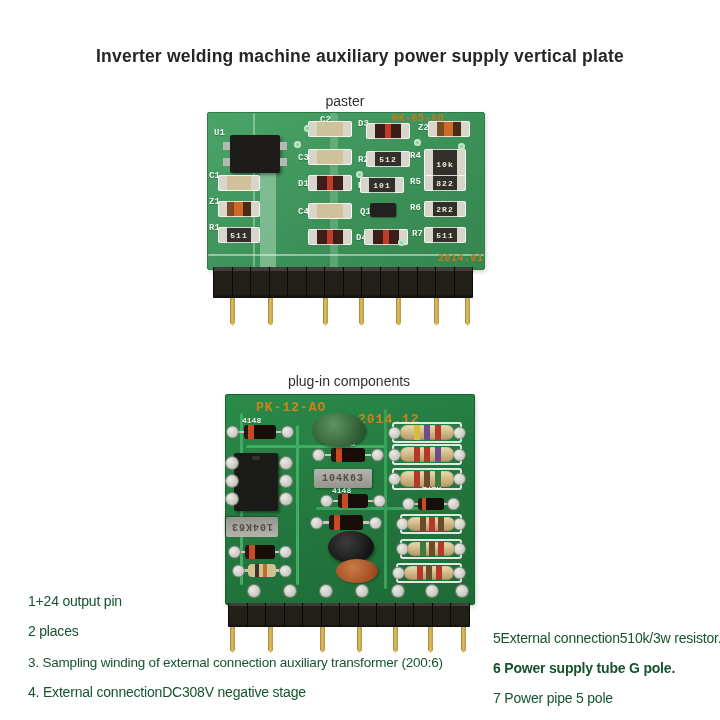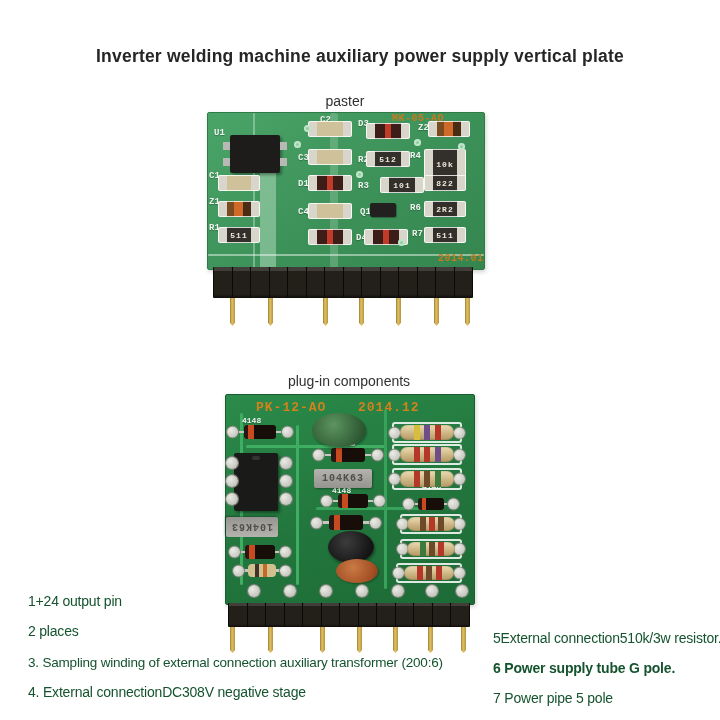--- a/index.html
+++ b/index.html
@@ -114,21 +114,21 @@
     <div class="c c-cap" style="left: 100px; top: 36px; width: 44px; height: 16px;"></div>
     <div class="c c-cap" style="left: 100px; top: 90px; width: 44px; height: 16px;"></div>
     <div class="c c-dio" style="left: 100px; top: 62px; width: 44px; height: 16px;"></div>
     <div class="c c-dio" style="left: 100px; top: 116px; width: 44px; height: 16px;"></div>
     <div class="c c-dio" style="left: 158px; top: 10px; width: 44px; height: 16px;"></div>
     <div class="c c-dio" style="left: 156px; top: 116px; width: 44px; height: 16px;"></div>
     <div class="c c-dio o" style="left: 10px; top: 88px; width: 42px; height: 16px;"></div>
     <div class="c c-dio o" style="left: 220px; top: 8px; width: 42px; height: 16px;"></div>
     <div class="c c-res" style="left: 10px; top: 114px; width: 42px; height: 16px;">511</div>
     <div class="c c-res" style="left: 158px; top: 38px; width: 44px; height: 16px;">512</div>
-    <div class="c c-res" style="left: 172px; top: 64px; width: 44px; height: 16px;">101</div>
+    <div class="c c-res" style="left: 152px; top: 64px; width: 44px; height: 16px;">101</div>
     <div class="c c-res" style="left: 216px; top: 36px; width: 42px; height: 31px;">10k</div>
     <div class="c c-res" style="left: 216px; top: 62px; width: 42px; height: 16px;">822</div>
     <div class="c c-res" style="left: 216px; top: 88px; width: 42px; height: 16px;">2R2</div>
     <div class="c c-res" style="left: 216px; top: 114px; width: 42px; height: 16px;">511</div>
     <div class="c c-sot" style="left: 162px; top: 90px; width: 26px; height: 14px;"></div>
     <div class="c c-via" style="left: 86px; top: 28px;"></div>
     <div class="c c-via" style="left: 148px; top: 58px;"></div>
     <div class="c c-via" style="left: 206px; top: 26px;"></div>
     <div class="c c-via" style="left: 190px; top: 126px;"></div>
     <div class="c c-via" style="left: 250px; top: 30px;"></div>
@@ -159,21 +159,21 @@
   </div>
 
 <div class="abs caption cap2">plug-in components</div>
 <div class="board" id="board2">
   <div class="trace t2a"></div>
   <div class="trace t2b"></div>
   <div class="trace t2c"></div>
   <div class="trace t2d"></div>
   <div class="trace t2e"></div>
 <div class="c c-otxt2" style="left: 30px; top: 5px;">PK-12-AO</div>
-    <div class="c c-otxt2" style="left: 132px; top: 5px;">2014.12</div>
+    <div class="c c-otxt2" style="left: 132px; top: 17px;">2014.12</div>
     <div class="c c-wtxt" style="left: 16px; top: 21px;">4148</div>
     <div class="c c-wtxt" style="left: 110px; top: 44px;">4148</div>
     <div class="c c-wtxt" style="left: 106px; top: 91px;">4148</div>
     <div class="c c-wtxt" style="left: 196px; top: 87px;">4148</div>
     <div class="c c-adio o" style="left: 6px; top: 29px; width: 56px; height: 16px;">
       <div class="endpad" style="left: -5px;"></div>
       <div class="endpad" style="right: -5px;"></div>
     </div>
     <div class="c c-adio" style="left: 92px; top: 52px; width: 60px; height: 16px;">
       <div class="endpad" style="left: -5px;"></div>

